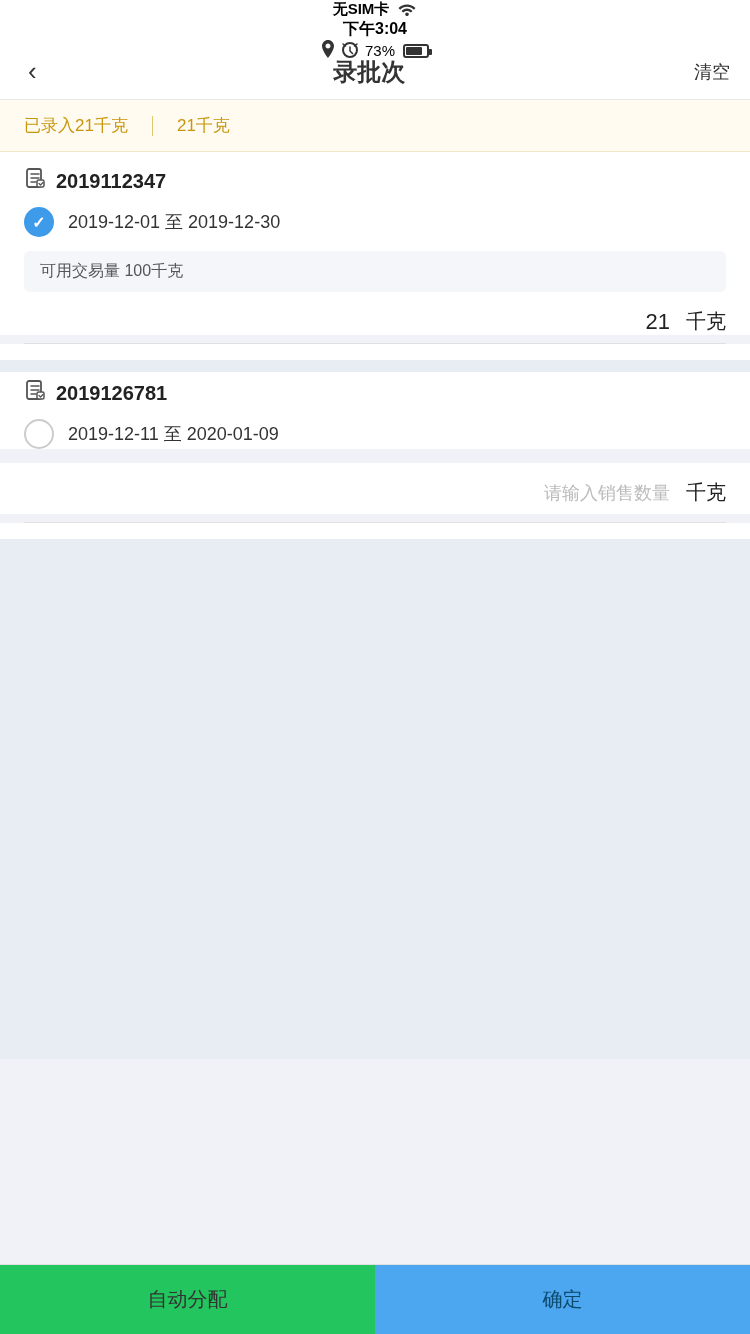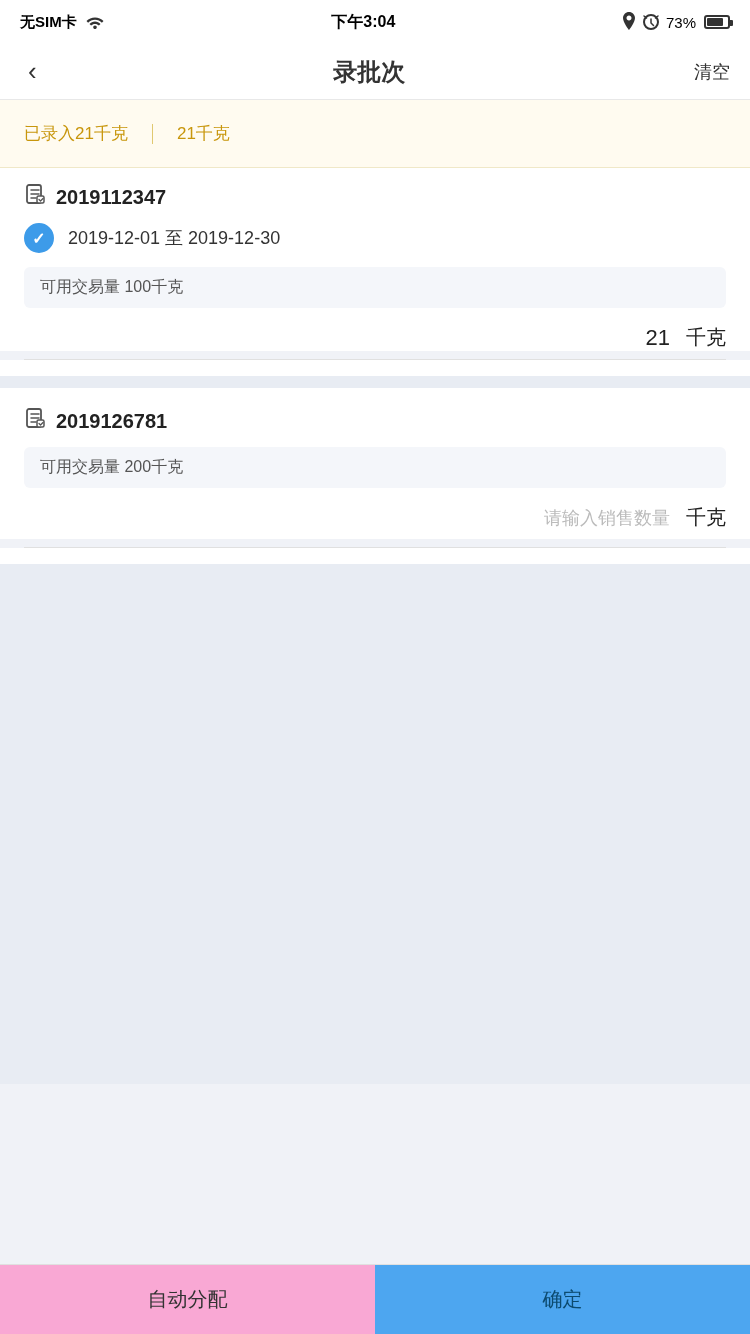--- a/index.html
+++ b/index.html
@@ -16,20 +16,21 @@
     
     .status-bar {
       background: #fff;
       height: 44px;
       display: flex;
       align-items: center;
       justify-content: space-between;
       padding: 0 20px;
       font-size: 16px;
       font-weight: 500;
+      flex-direction: column;
     }
     .status-left {
       display: flex;
       align-items: center;
       gap: 8px;
       font-size: 15px;
       font-weight: 600;
     }
     .status-center {
       font-size: 16px;
@@ -95,21 +96,21 @@
     }
     .nav-action {
       font-size: 18px;
       color: #333;
       cursor: pointer;
     }
 
     
     .summary-banner {
       background: #fffbf0;
-      padding: 22px 24px;
+      padding: 14px 24px;
       display: flex;
       align-items: center;
       gap: 24px;
       border-bottom: 1px solid #f0e8c8;
     }
     .summary-text {
       font-size: 17px;
       color: #c8960c;
       font-weight: 500;
     }
@@ -212,21 +213,21 @@
     }
 
     .section-divider {
       height: 12px;
       background: #e8ecf3;
     }
 
     
     .item-card-2 {
       background: #fff;
-      padding: 20px 24px 0;
+      padding: 8px 24px 0;
     }
 
     
     .input-row {
       display: flex;
       align-items: center;
       justify-content: flex-end;
       padding: 16px 24px 8px;
       background: #fff;
       gap: 16px;
@@ -263,21 +264,21 @@
       background: #fff;
       border-top: 1px solid #e0e0e0;
     }
     .btn-auto {
       flex: 1;
       display: flex;
       align-items: center;
       justify-content: center;
       font-size: 20px;
       color: #333;
-      background: #f9a8d4;
+      background: #22c55e;
       cursor: pointer;
     }
     .btn-confirm {
       flex: 1;
       display: flex;
       align-items: center;
       justify-content: center;
       font-size: 20px;
       color: #0c4a6e;
       background: #4da6f0;
@@ -366,21 +367,24 @@
     <span class="item-icon">
       <svg width="22" height="22" viewBox="0 0 22 22" fill="none">
         <rect x="3" y="1" width="14" height="18" rx="2" stroke="#555" stroke-width="1.8" fill="none"></rect>
         <path d="M7 6h8M7 10h8M7 14h5" stroke="#555" stroke-width="1.5" stroke-linecap="round"></path>
         <rect x="13" y="12" width="7" height="7" rx="1.5" fill="#fff" stroke="#555" stroke-width="1.5"></rect>
         <path d="M15 15.5l1.5 1.5 2.5-2.5" stroke="#555" stroke-width="1.3" stroke-linecap="round" stroke-linejoin="round"></path>
       </svg>
     </span>
     <span class="item-id">2019126781</span>
   </div>
-  <div class="available-qty-box">可用交易量 200千克</div>
+  <div class="item-row-date">
+    <div class="radio-circle"></div>
+    <span class="date-range">2019-12-11 至 2020-01-09</span>
+  </div>
 </div>
 
 <div class="input-row">
   <span class="qty-placeholder">请输入销售数量</span>
   <span class="qty-unit2">千克</span>
 </div>
 <div class="input-underline"></div>
 
 <div style="height: 16px; background: #fff;"></div>
 

